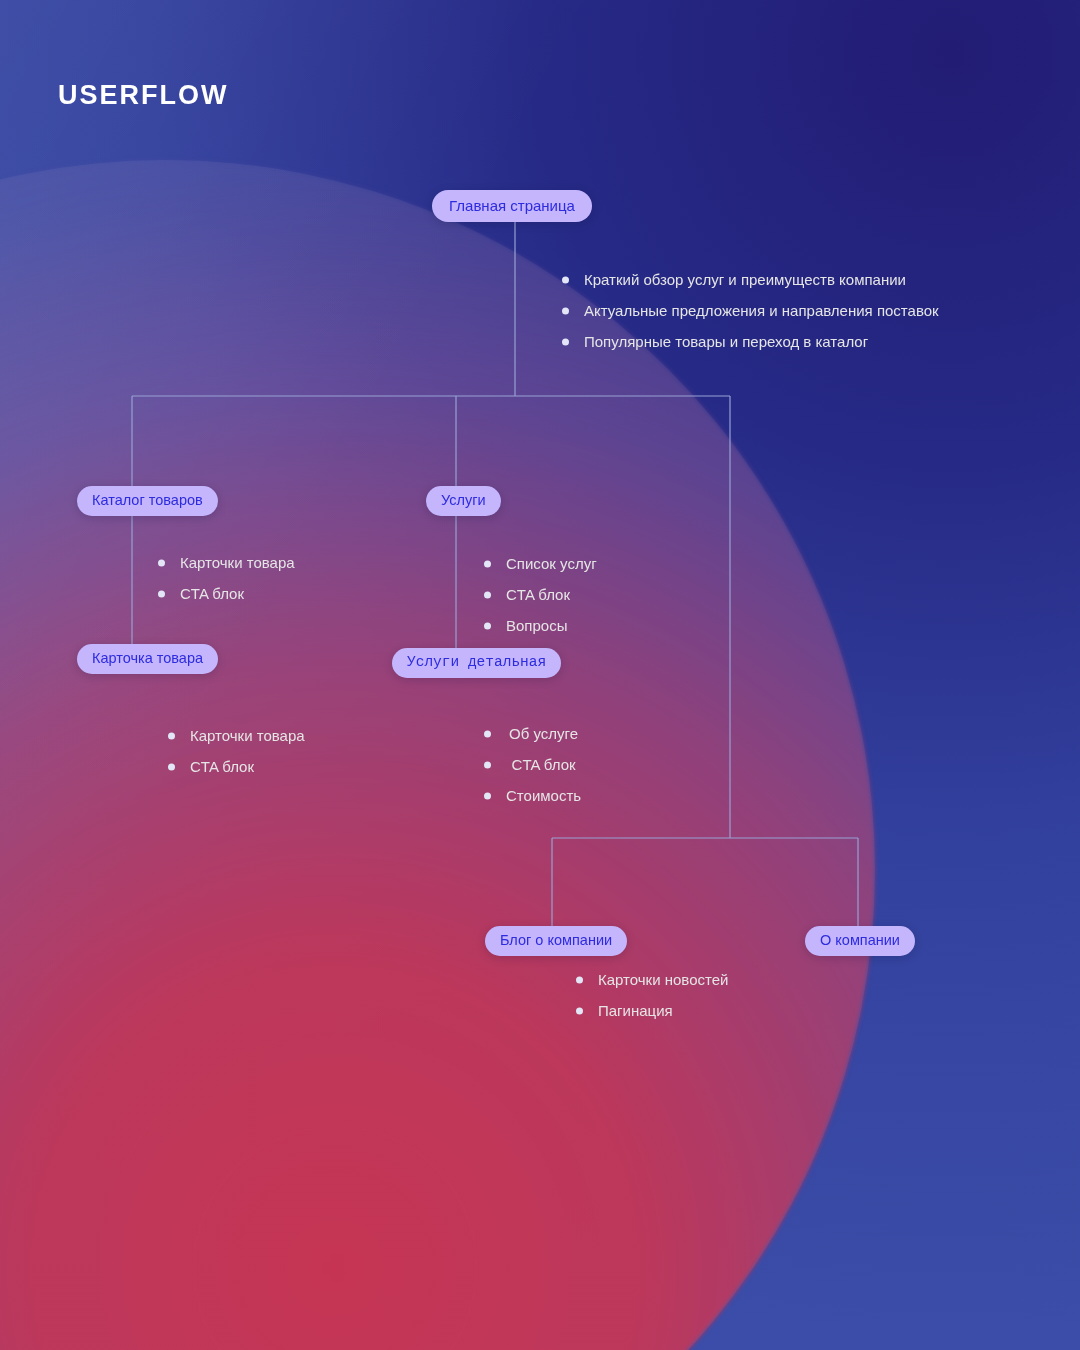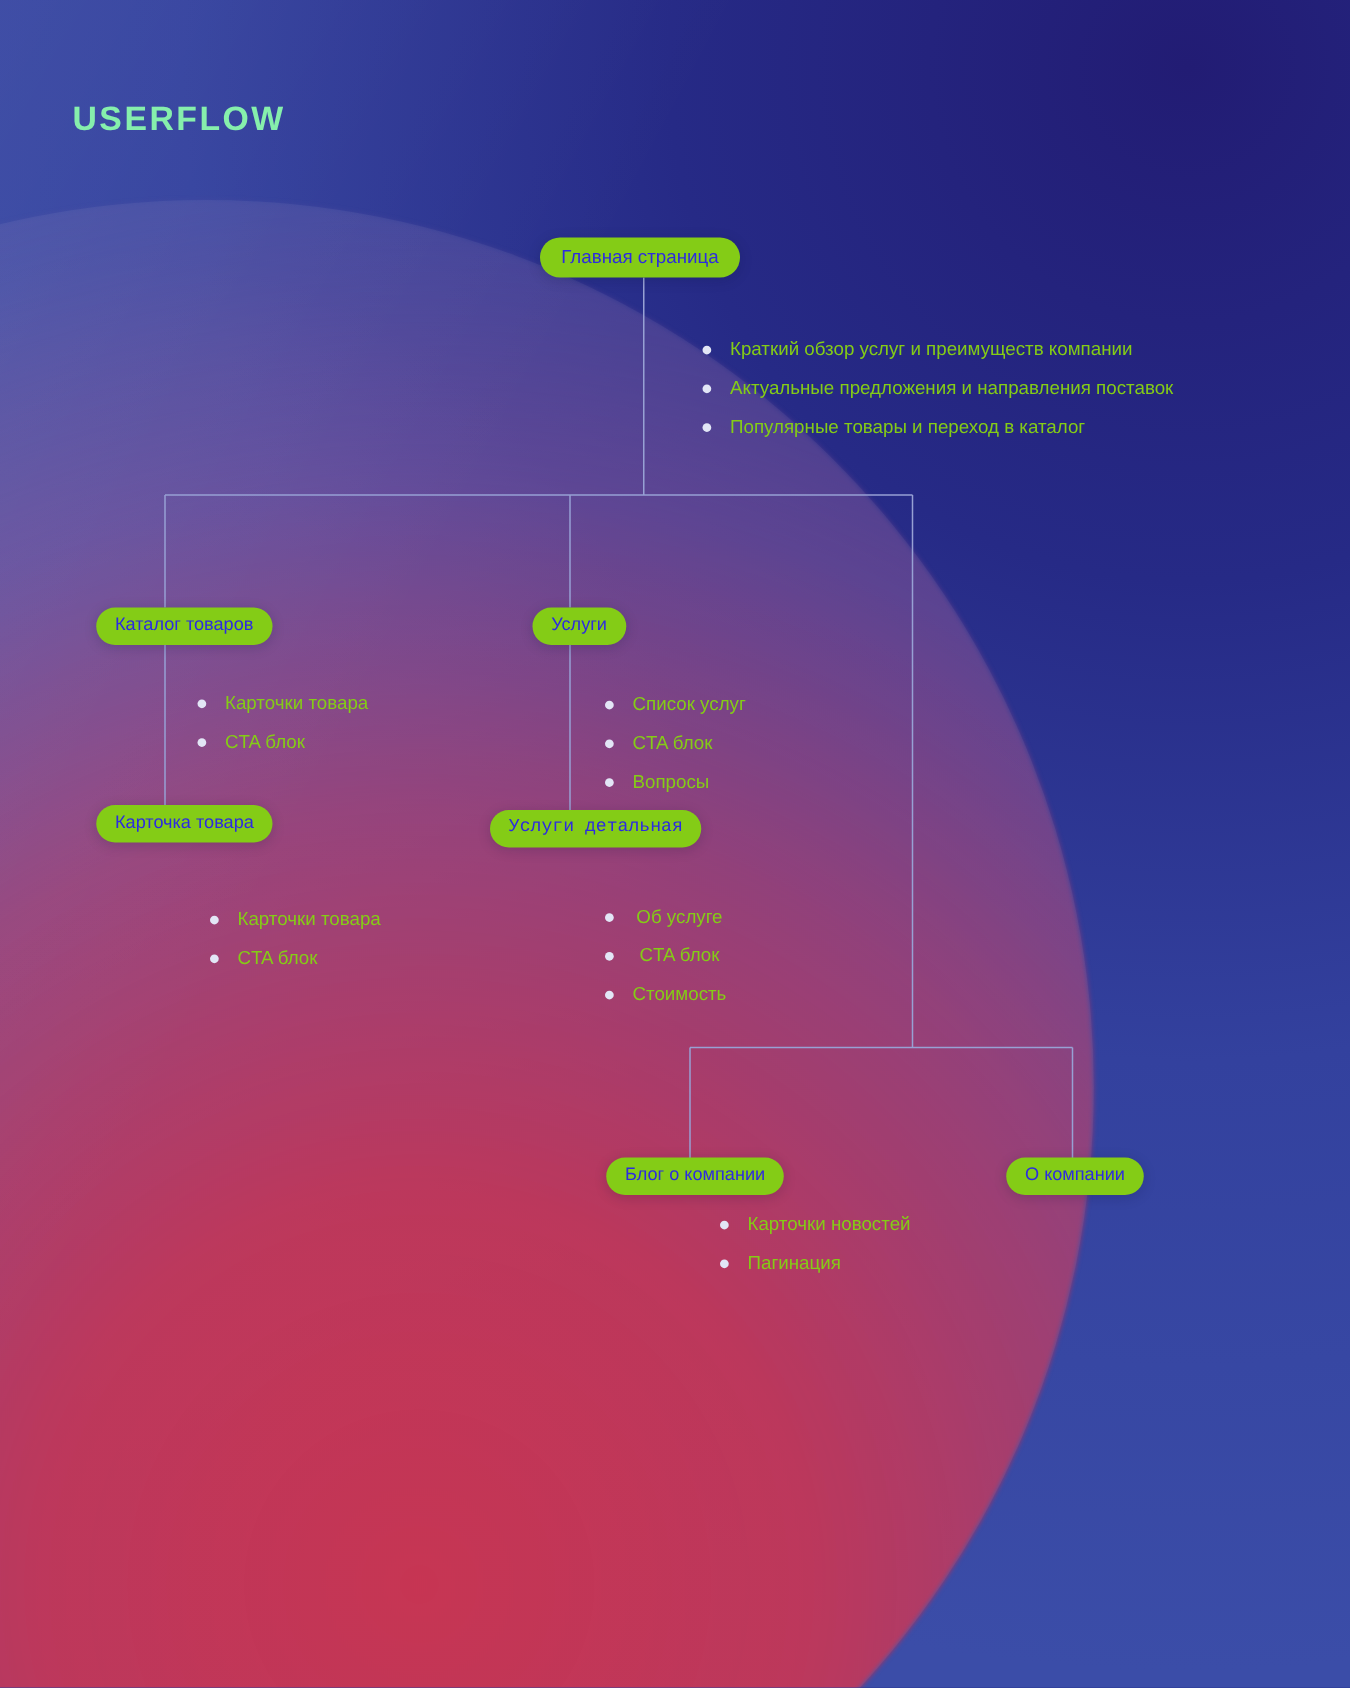--- a/index.html
+++ b/index.html
@@ -51,46 +51,46 @@
     position:absolute; inset:0;
     background:linear-gradient(118deg, rgba(255,255,255,.05) 0%, rgba(255,255,255,0) 34%);
   }
 
   
   #stage { position:absolute; inset:0; }
 
   .brand {
     position:absolute; left:58px; top:80px;
     font-size:27px; font-weight:bold; letter-spacing:2.0px;
-    color:#86efac;
+    color:#ffffff;
   }
 
   svg#wires { position:absolute; inset:0; width:1080px; height:1350px; }
 
   .node { position:absolute; }
 
   .pill {
     display:inline-block;
-    background:#84cc16;
+    background:#c4b5fd;
     color:#2d2be0;
     border-radius:999px;
     font-size:15px;
     font-weight:500;
     padding:8px 17px 9px;
     white-space:nowrap;
     line-height:1;
     box-shadow:0 2px 10px rgba(10,14,50,.18);
   }
   .pill.small { font-size:14.5px; padding:7px 15px 8px; }
 
   .blist { list-style:none; margin-top:16px; }
   .blist li {
     position:relative;
     padding-left:22px;
-    color:#84cc16;
+    color:#e5e5e5;
     font-size:15px;
     line-height:1;
     margin-bottom:16px;
     white-space:nowrap;
   }
   .blist li:last-child { margin-bottom:0; }
   .blist li::before {
     content:"";
     position:absolute; left:0; top:50%;
     transform:translateY(-50%);

